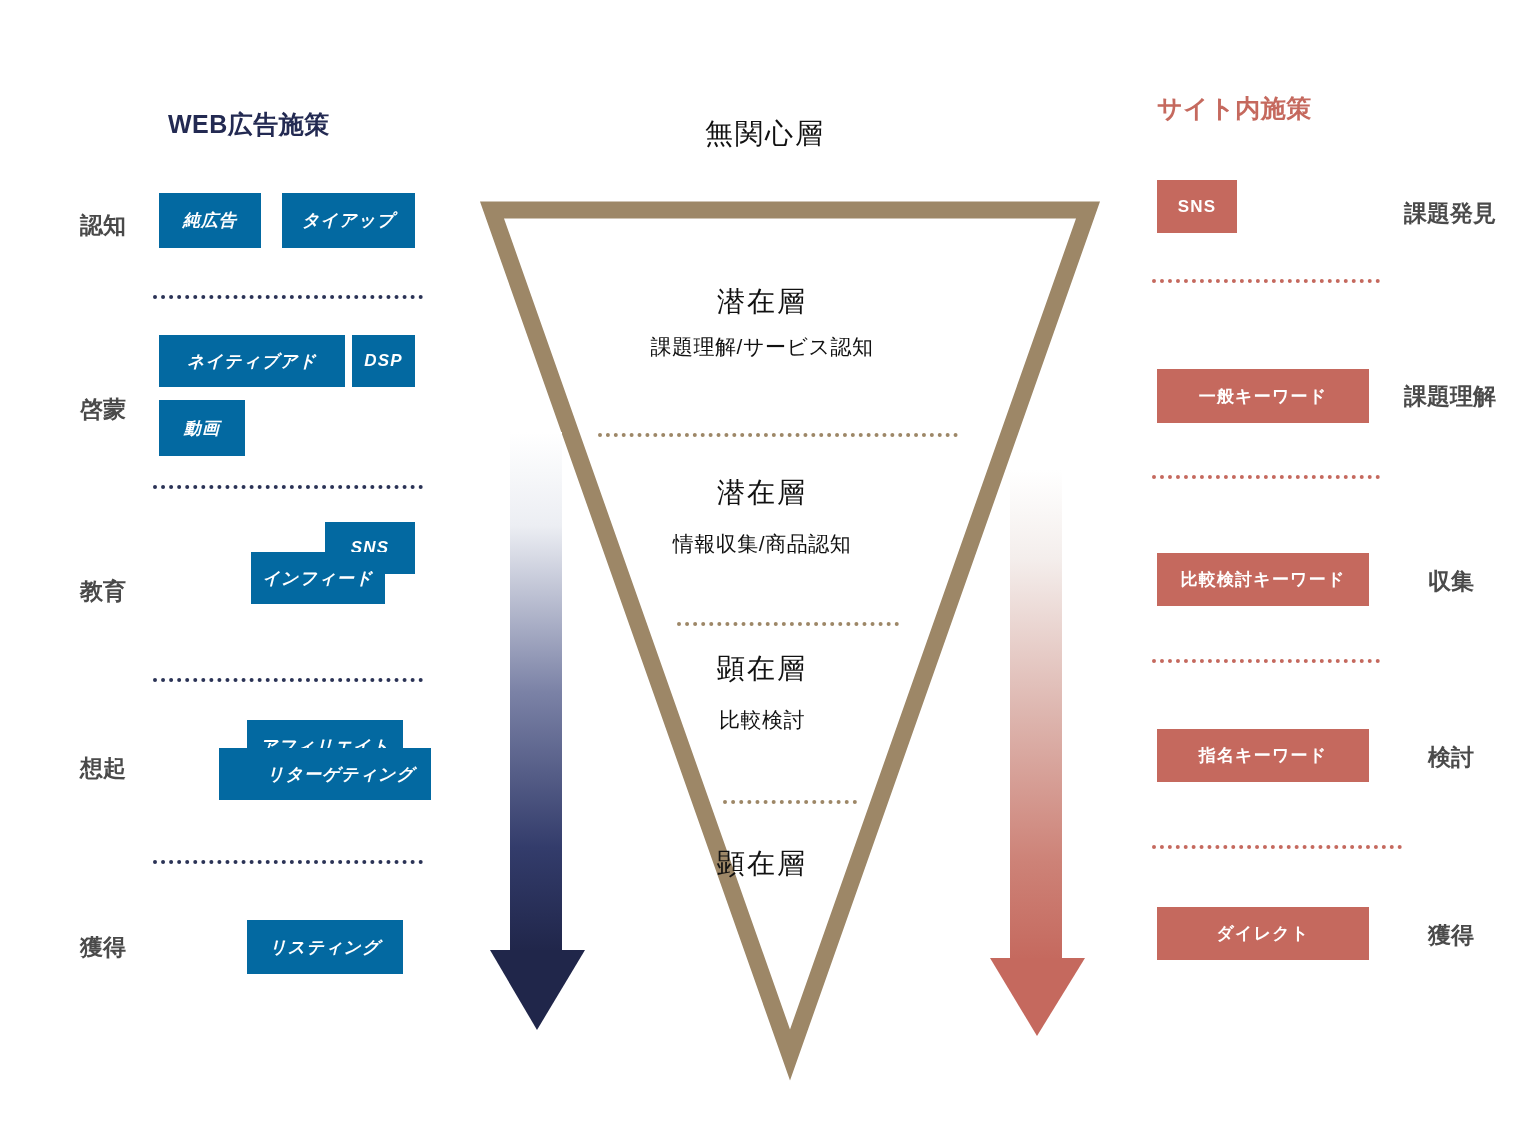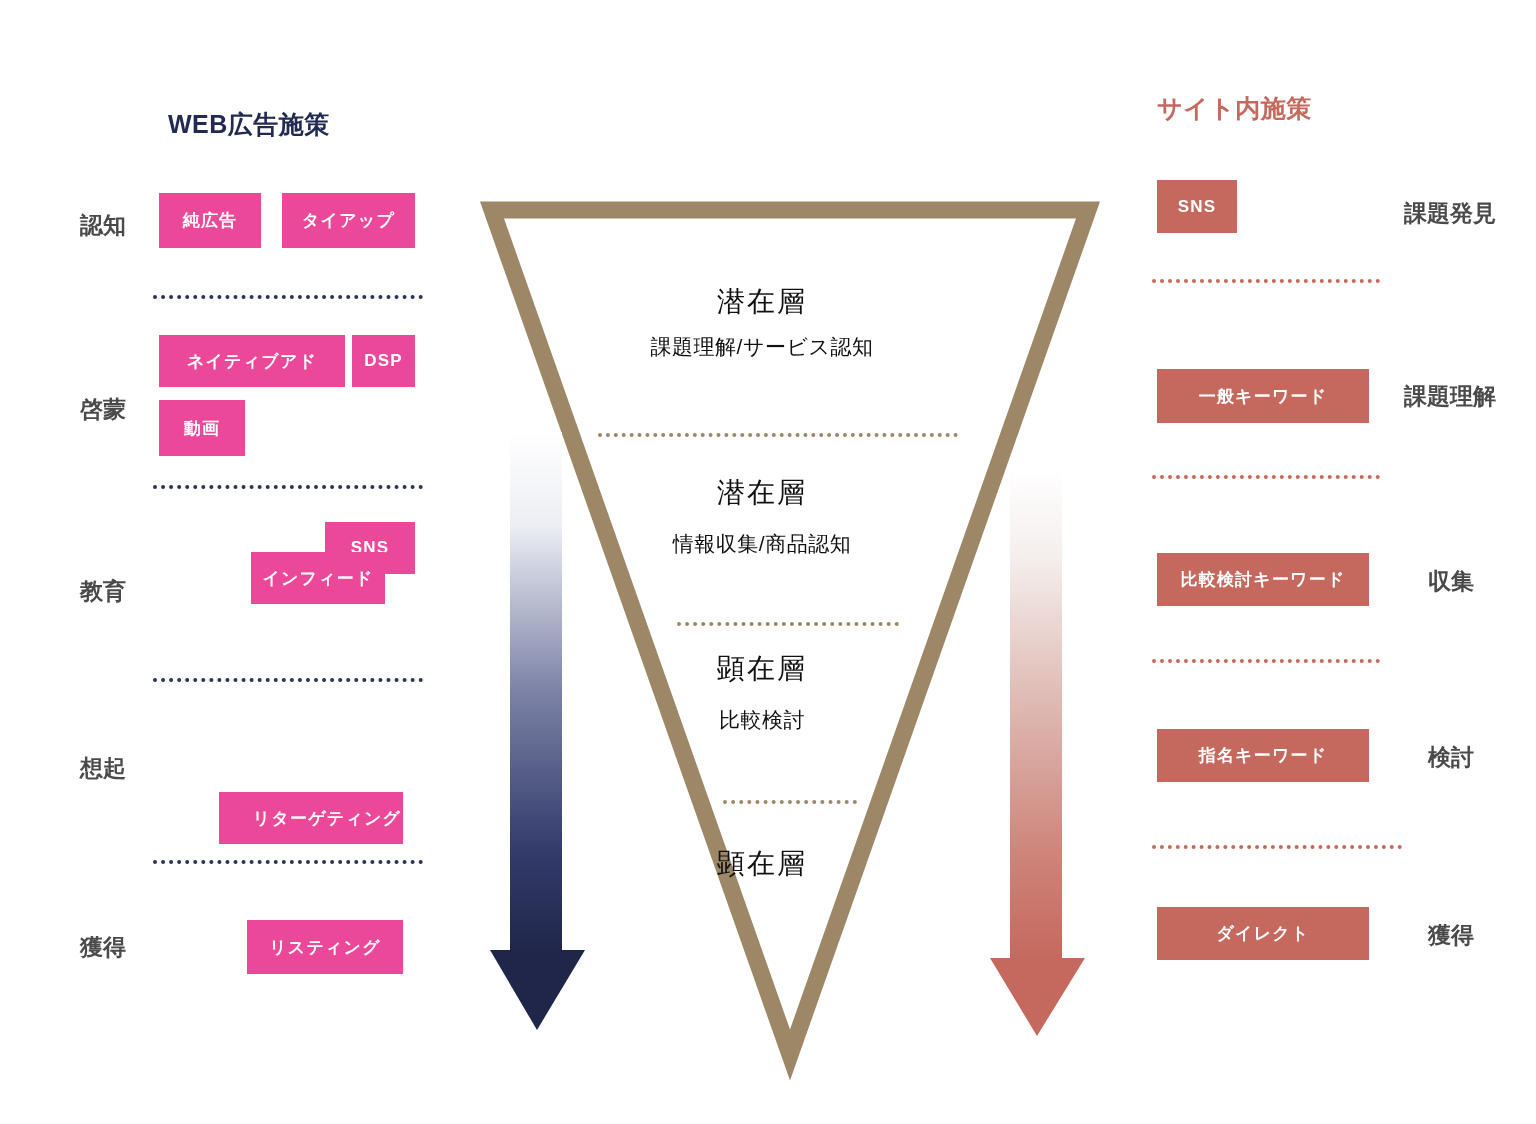--- a/index.html
+++ b/index.html
@@ -55,21 +55,21 @@
     display: flex;
     align-items: center;
     justify-content: center;
     color: #ffffff;
     font-size: 17px;
     font-weight: 700;
     letter-spacing: 1.2px;
     box-sizing: border-box;
     white-space: nowrap;
   }
-  .tactic-box.navy { background: #ec4899; }
+  .tactic-box.navy { background: #0369a1; font-style: italic; }
   .tactic-box.terra { background: #c5695e; }
 
   
   .dot-sep {
     position: absolute;
     height: 0;
     border-top-width: 4px;
     border-top-style: dotted;
   }
   .dot-sep.navy  { border-top-color: #2b3356; }
@@ -140,20 +140,23 @@
       </linearGradient>
     </defs>
     <rect x="25" y="0" width="52" height="490" fill="url(#gradTerra)"></rect>
     <polygon points="5,488 100,488 52,566" fill="#c5695e"></polygon>
   </svg>
 
   <div id="left-col-header" class="col-header">WEB広告施策</div>
 
   <div id="right-col-header" class="col-header">サイト内施策</div>
 
+  <div class="funnel-block" style="top:115px;">
+    <div class="funnel-text funnel-title" style="position:relative; left:-3px;">無関心層</div>
+  </div>
 
   <div class="funnel-block" style="top:283px;">
     <div class="funnel-text funnel-title" style="left:-6px; position:relative;">潜在層</div>
     <div class="funnel-text funnel-sub" style="left:-6px; position:relative; margin-top:12px;">課題理解/サービス認知</div>
   </div>
 
   <div class="funnel-block" style="top:474px;">
     <div class="funnel-text funnel-title" style="left:-6px; position:relative;">潜在層</div>
     <div class="funnel-text funnel-sub" style="left:-6px; position:relative; margin-top:18px;">情報収集/商品認知</div>
   </div>
@@ -180,21 +183,22 @@
   <div class="tactic-box navy" style="left:159px; top:193px; width:102px; height:55px;">純広告</div>
   <div class="tactic-box navy" style="left:282px; top:193px; width:133px; height:55px;">タイアップ</div>
 
   <div class="tactic-box navy" style="left:159px; top:335px; width:186px; height:52px;">ネイティブアド</div>
   <div class="tactic-box navy" style="left:352px; top:335px; width:63px; height:52px;">DSP</div>
   <div class="tactic-box navy" style="left:159px; top:400px; width:86px; height:56px;">動画</div>
 
   <div class="tactic-box navy" style="left:325px; top:522px; width:90px; height:52px;">SNS</div>
   <div class="tactic-box navy" style="left:251px; top:552px; width:134px; height:52px;">インフィード</div>
 
-  <div class="tactic-box navy" style="left:219px; top:792px; width:184px; height:52px;padding-left:32px;">リターゲティング</div>
+  <div class="tactic-box navy" style="left:247px; top:720px; width:156px; height:52px;">アフィリエイト</div>
+  <div class="tactic-box navy" style="left:219px; top:748px; width:212px; height:52px;padding-left:32px;">リターゲティング</div>
 
   <div class="tactic-box navy" style="left:247px; top:920px; width:156px; height:54px;">リスティング</div>
 
   <div class="dot-sep navy" style="left:153px; top:295px; width:270px;"></div>
   <div class="dot-sep navy" style="left:153px; top:485px; width:270px;"></div>
   <div class="dot-sep navy" style="left:153px; top:678px; width:270px;"></div>
   <div class="dot-sep navy" style="left:153px; top:860px; width:270px;"></div>
 
   <div class="tactic-box terra" style="left:1157px; top:180px; width:80px; height:53px;">SNS</div>
   <div class="tactic-box terra" style="left:1157px; top:369px; width:212px; height:54px;">一般キーワード</div>

